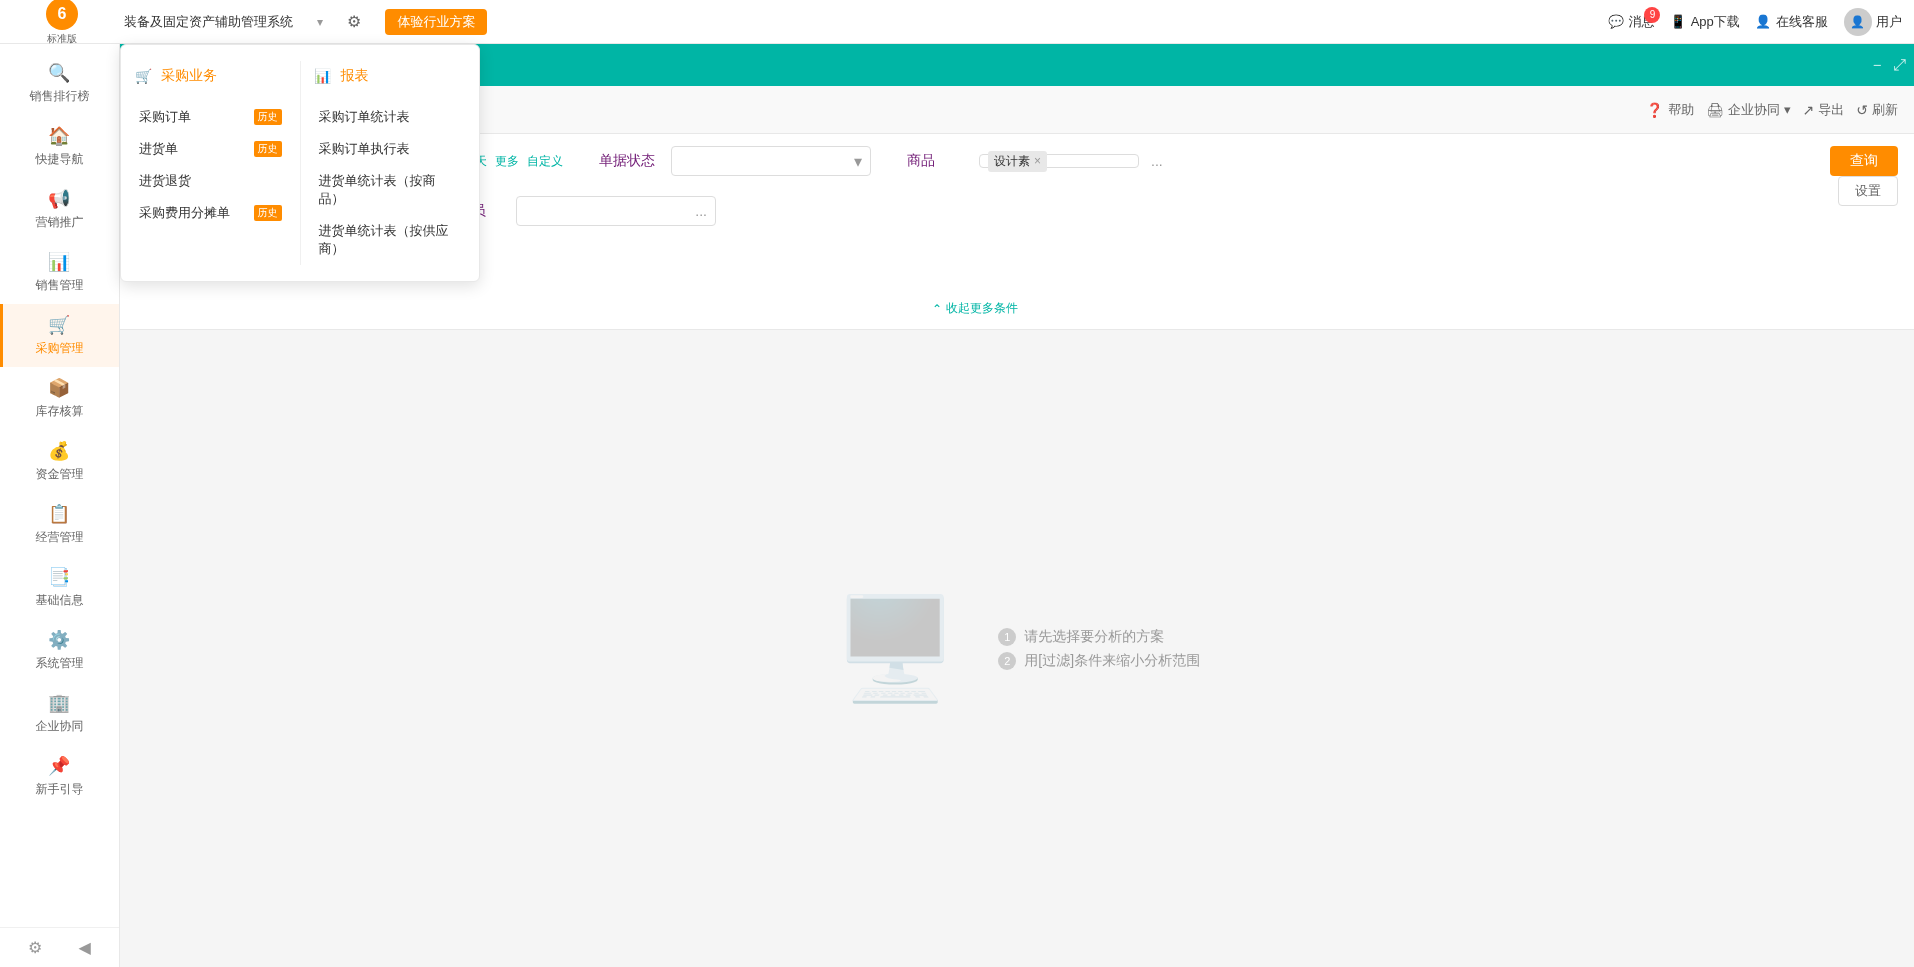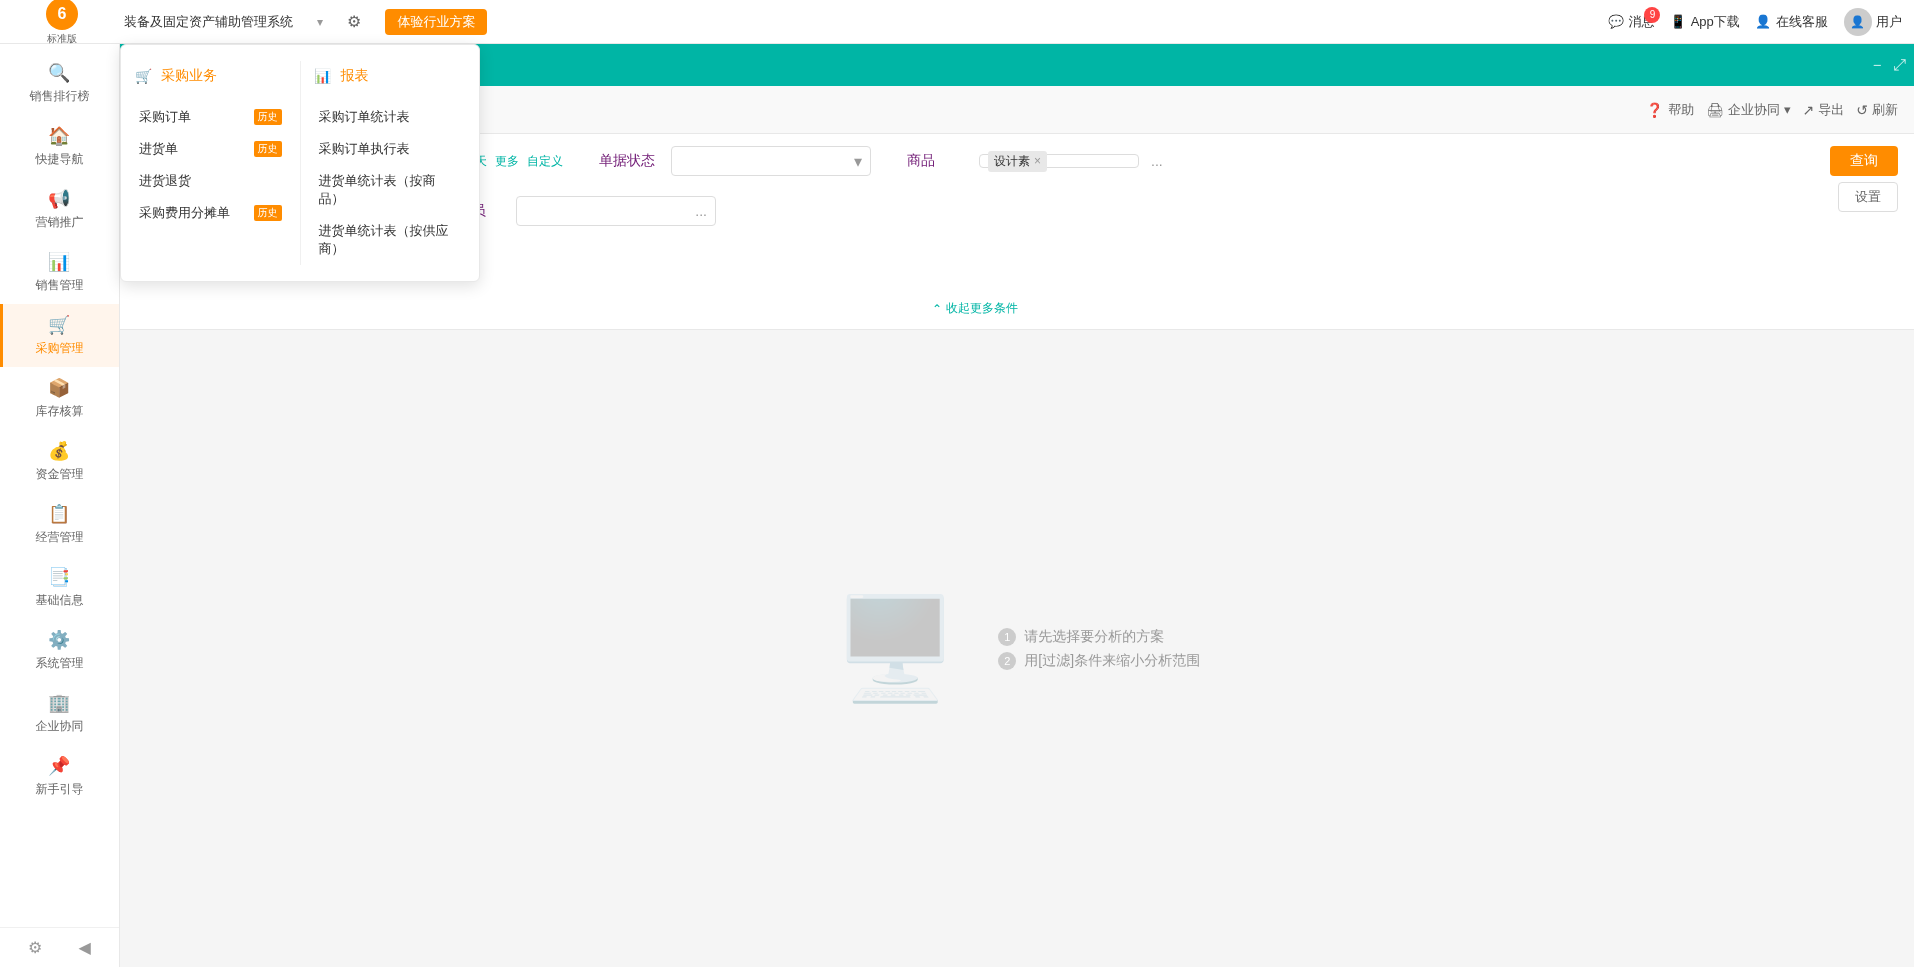--- a/index.html
+++ b/index.html
@@ -413,21 +413,20 @@
       top: 0;
       bottom: 0;
       width: 3px;
       background: #ff8c00;
     }
 
     .filter-actions {
       display: flex;
       flex-direction: column;
       align-items: flex-end;
-      gap: 6px;
       margin-left: auto;
       align-self: flex-start;
     }
   </style>
 </head>
 <body>
 
 <div class="top-bar">
   <div class="top-bar-logo">
     <div class="logo-icon">

